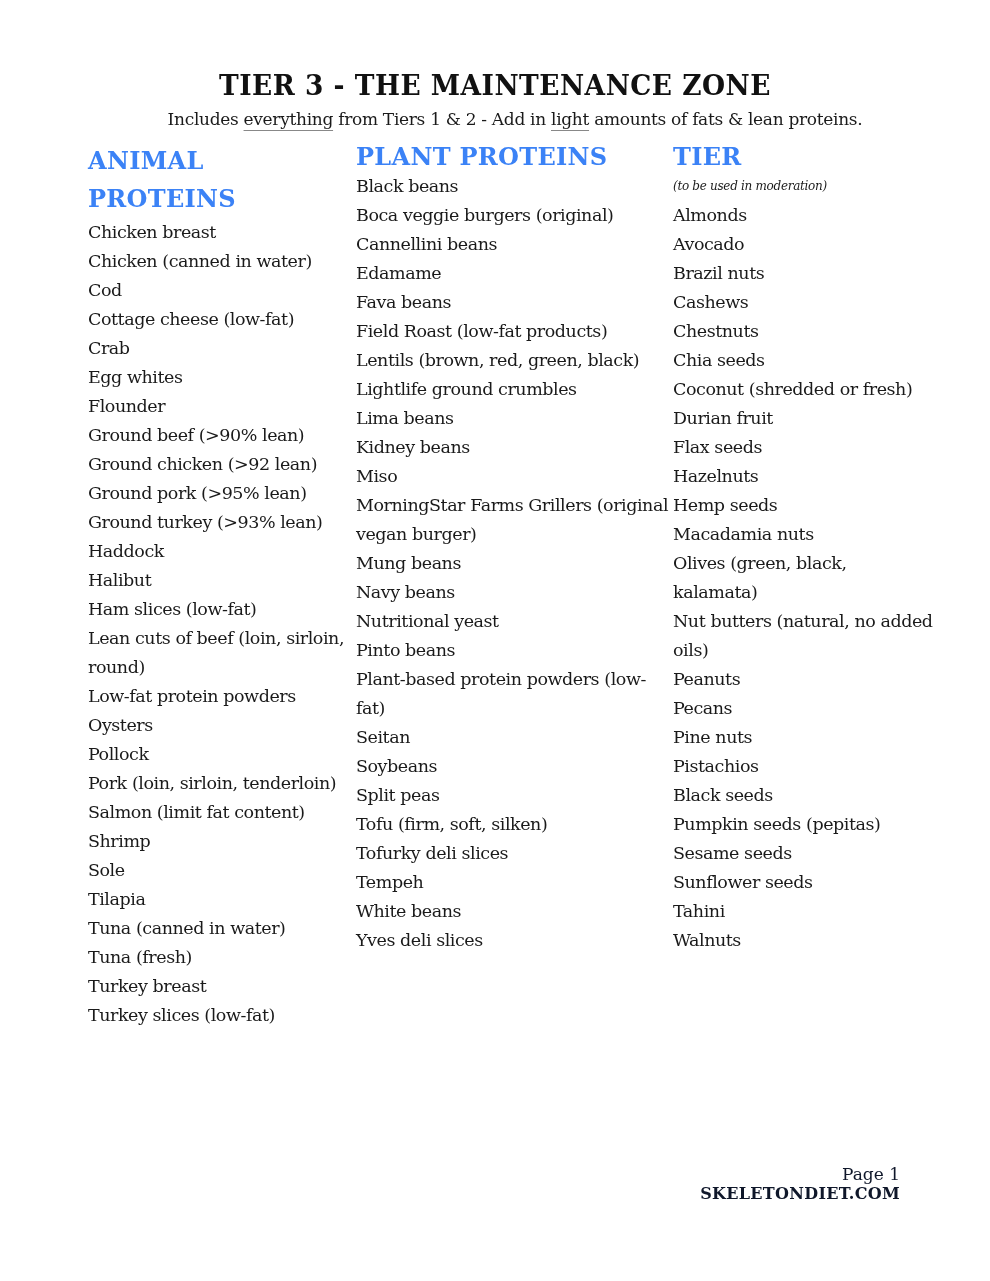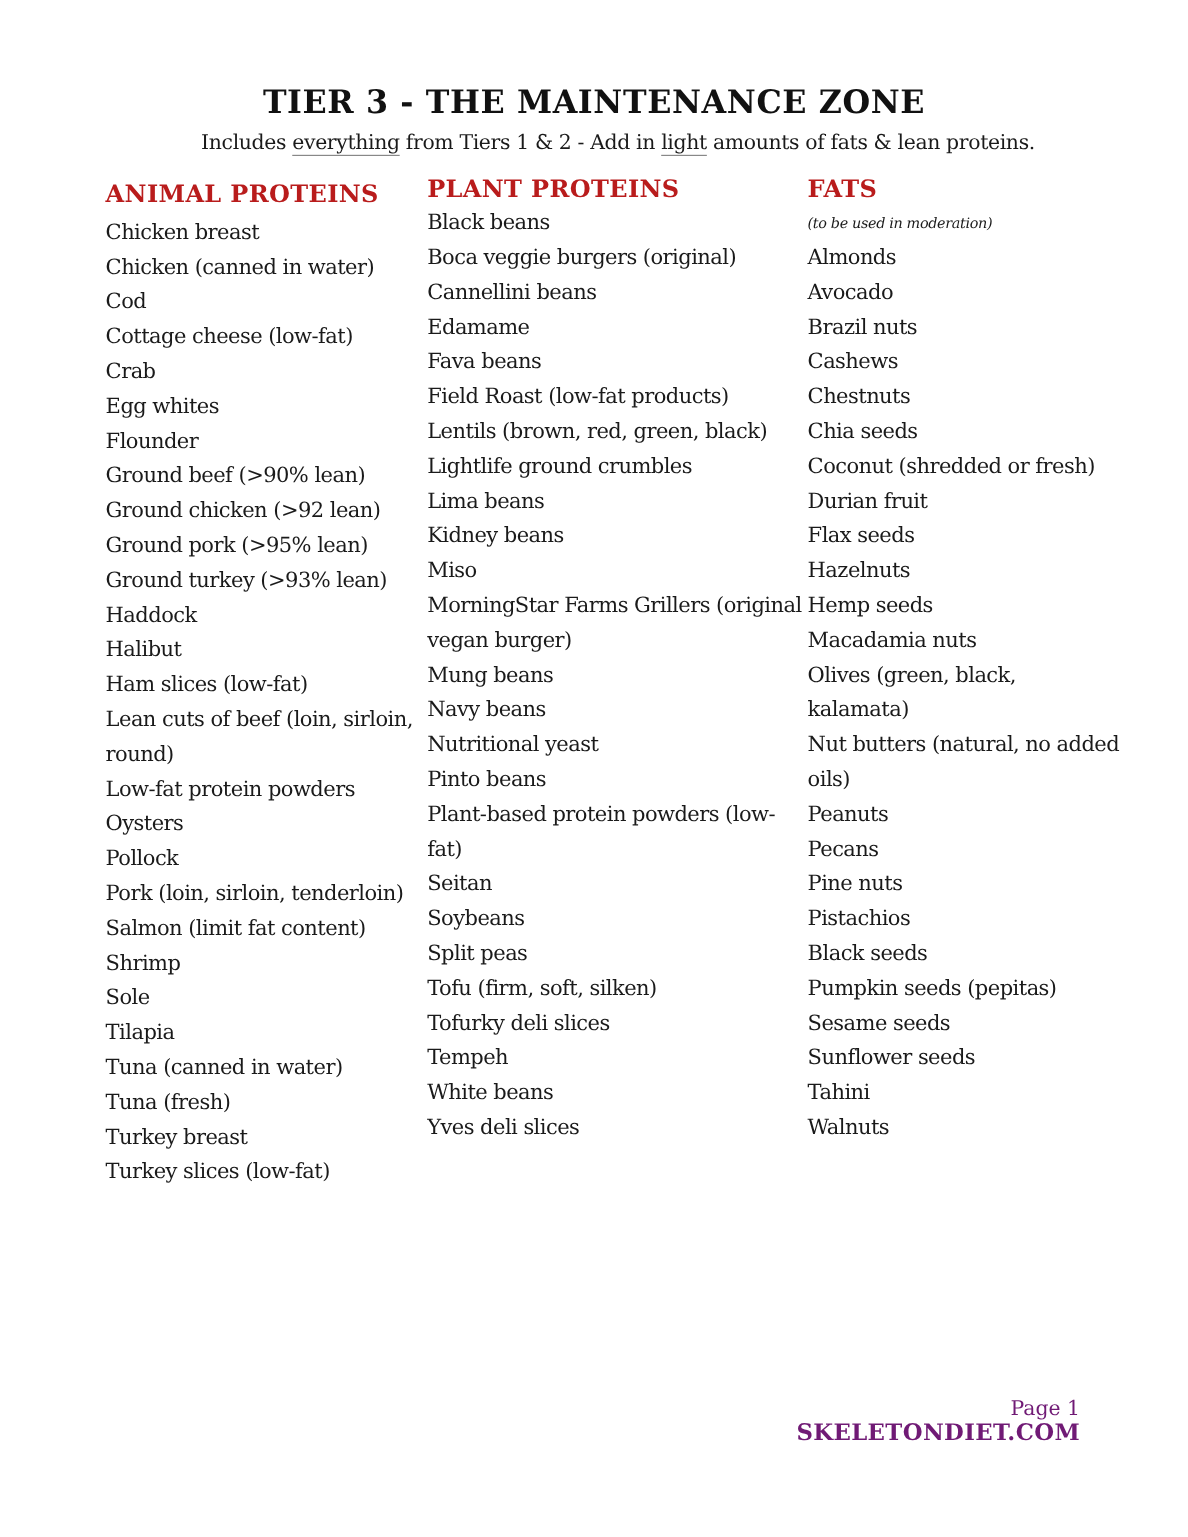--- a/index.html
+++ b/index.html
@@ -49,24 +49,24 @@
     .col {
       position: absolute;
       top: 142px;
     }
     .col-animal { left: 88px; width: 262px; }
     .col-plant  { left: 356px; width: 315px; }
     .col-fats   { left: 673px; width: 260px; }
     .col-head {
       font-family: "DejaVu Serif", serif;
       font-weight: bold;
-      font-size: 20px;
+      font-size: 24px;
       line-height: 38px;
       letter-spacing: 0.3px;
-      color: #b91c1c;
+      color: #3b82f6;
       margin: 0;
     }
     .col-animal .col-head { line-height: 38px; }
     .col-plant .col-head, .col-fats .col-head { line-height: 30px; }
     .col-note {
       font-style: italic;
       font-size: 12px;
       line-height: 29px;
       color: #1a1a1a;
       letter-spacing: -0.3px;
@@ -83,31 +83,31 @@
       letter-spacing: -0.45px;
       color: #1a1a1a;
       white-space: normal;
     }
     .col-animal ul.items { margin-top: 0px; }
     .footer {
       position: absolute;
       right: 90px;
       top: 1164px;
       text-align: right;
-      color: #701a75;
+      color: #0f172a;
     }
     .footer .page {
       font-family: "DejaVu Serif", serif;
       font-size: 17px;
       line-height: 20px;
     }
     .footer .site {
       font-family: "DejaVu Serif", serif;
       font-weight: bold;
-      font-size: 19px;
+      font-size: 16px;
       line-height: 20px;
       letter-spacing: 0.3px;
     }
   </style>
 </head>
 <body>
 
 <h1 class="title">TIER 3 - THE MAINTENANCE ZONE</h1>
 
 <p class="subtitle"><span>Includes </span><span class="ul">everything</span><span> from Tiers 1 &amp; 2 - Add in </span><span class="ul">light</span><span> amounts of fats &amp; lean proteins.</span></p>
@@ -170,21 +170,21 @@
       <li>Split peas</li>
       <li>Tofu (firm, soft, silken)</li>
       <li>Tofurky deli slices</li>
       <li>Tempeh</li>
       <li>White beans</li>
       <li>Yves deli slices</li>
     </ul>
 </section>
 
 <section class="col col-fats">
-  <h2 class="col-head">FATS</h2>
+  <h2 class="col-head">TIER</h2>
   <div class="col-note">(to be used in moderation)</div>
   <ul class="items">
       <li>Almonds</li>
       <li>Avocado</li>
       <li>Brazil nuts</li>
       <li>Cashews</li>
       <li>Chestnuts</li>
       <li>Chia seeds</li>
       <li>Coconut (shredded or fresh)</li>
       <li>Durian fruit</li>

